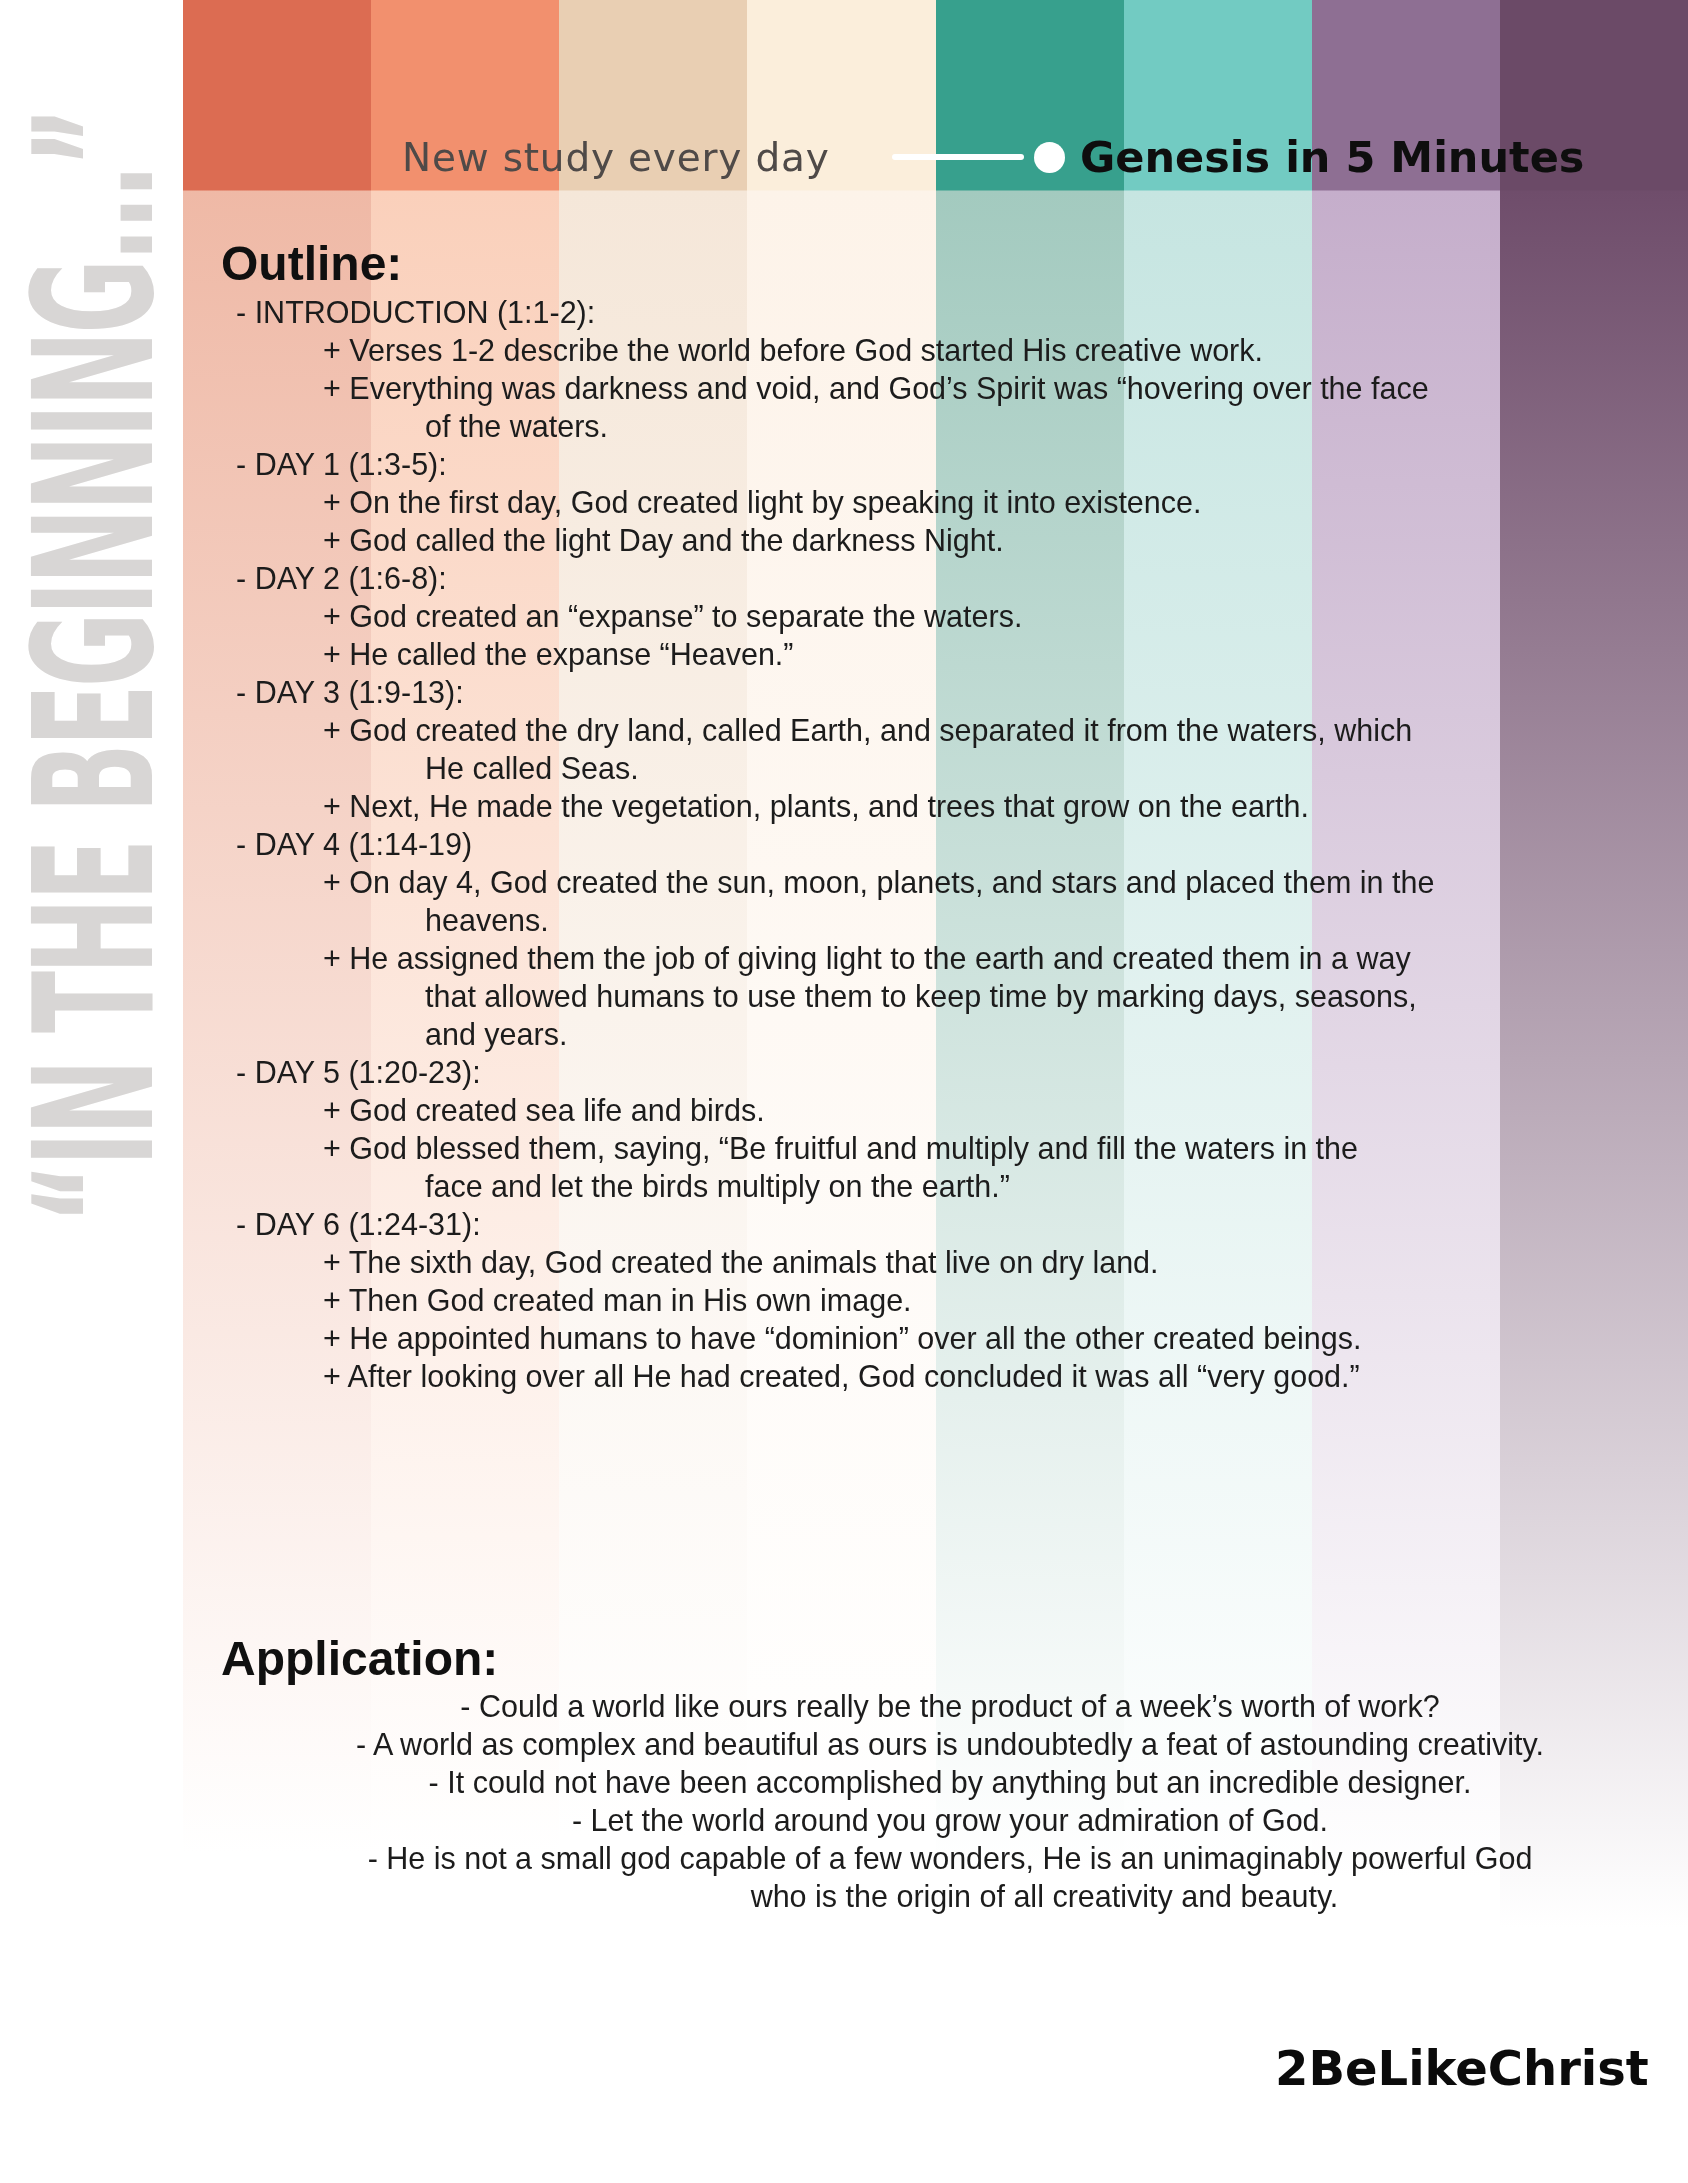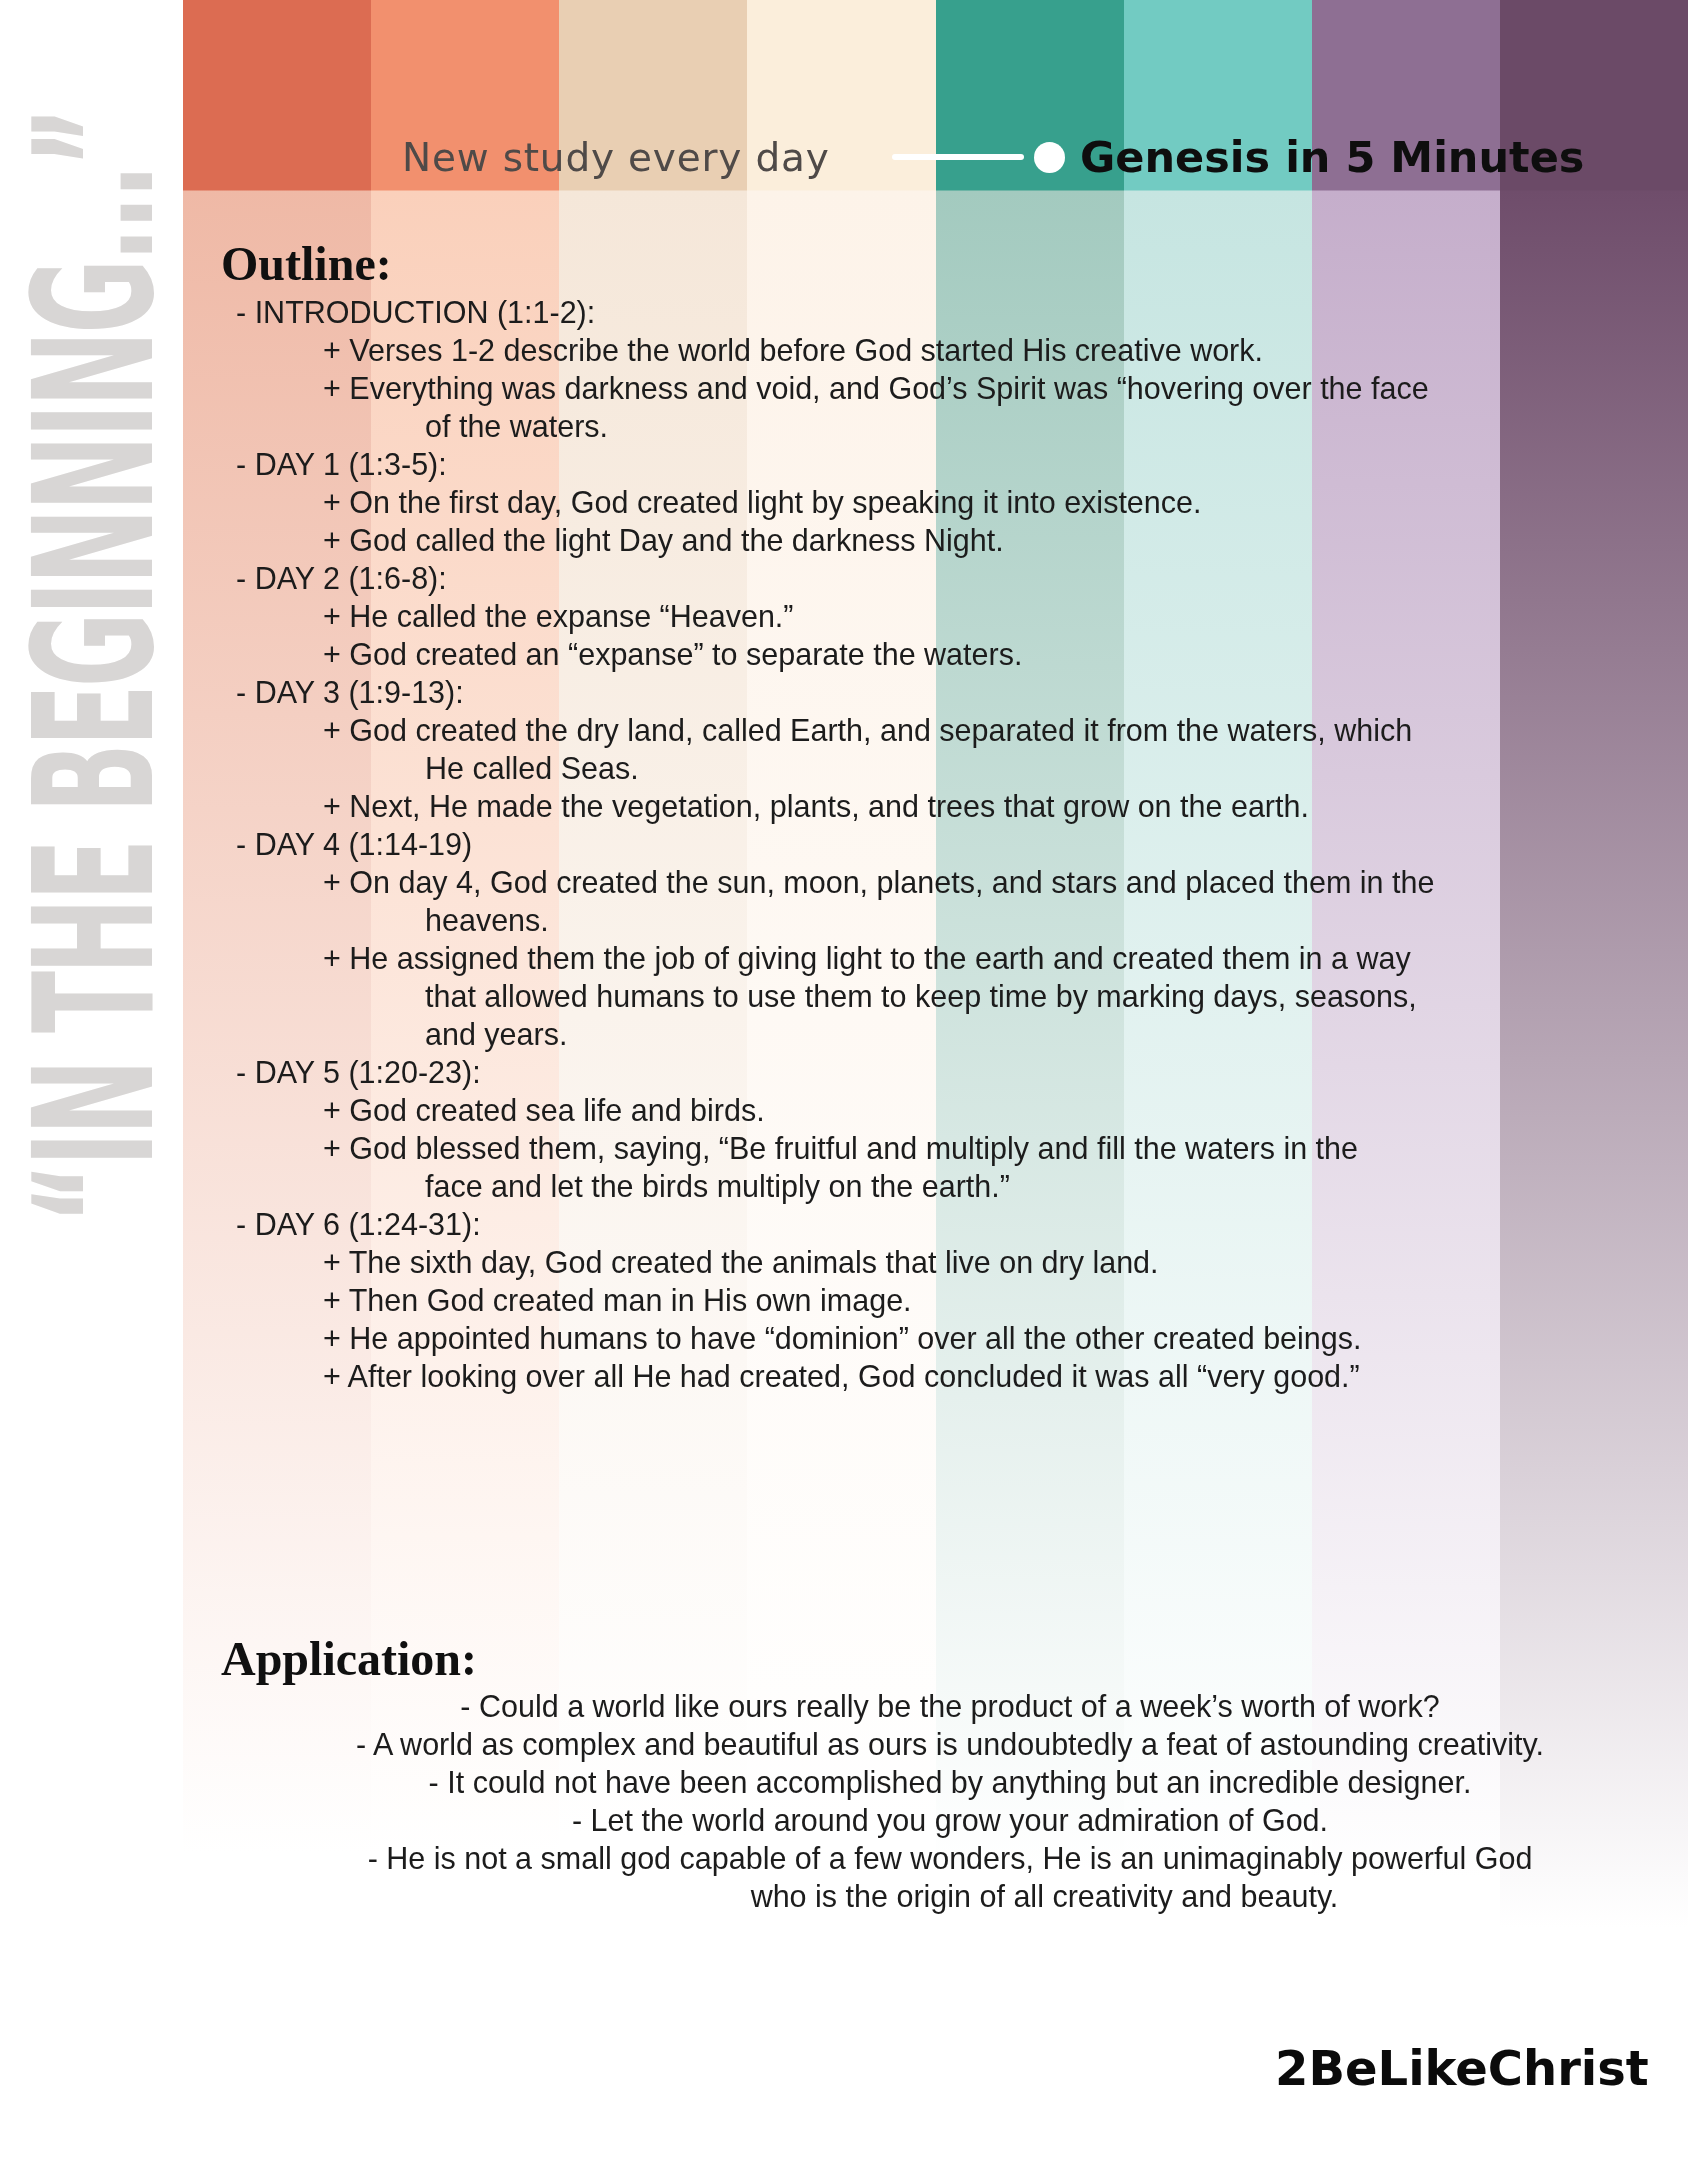--- a/index.html
+++ b/index.html
@@ -15,21 +15,21 @@
   
   .tagline{position:absolute;left:402px;top:132px;font-family:"DejaVu Sans",sans-serif;
            font-size:39px;line-height:51px;color:#4f4a48;letter-spacing:0.8px;white-space:nowrap;}
   .divider-line{position:absolute;left:892px;top:154px;width:132px;height:5.8px;
                 background:#ffffff;border-radius:3.3px;}
   .divider-dot{position:absolute;left:1034px;top:142px;width:31px;height:31px;
                background:#ffffff;border-radius:50%;}
   .title{position:absolute;left:1080px;top:130px;font-family:"DejaVu Sans",sans-serif;
          font-weight:bold;font-size:43px;line-height:54px;color:#0e0e0e;white-space:nowrap;}
   
-  .heading{position:absolute;font-family:Liberation Serif, serif;font-weight:bold;
+  .heading{position:absolute;font-family:Liberation Sans, sans-serif;font-weight:bold;
            font-size:48px;line-height:53px;color:#101010;white-space:nowrap;}
   .h-outline{left:221px;top:237px;}
   .h-application{left:221px;top:1632px;}
   
   .list{position:absolute;width:1434px;}
   .outline-list{left:224px;top:293px;}
   .application-list{left:227px;top:1687px;text-align:center;}
   .line{font-size:30.5px;line-height:38px;height:38px;color:#1c1c1c;white-space:nowrap;
         letter-spacing:0;}
   .ind0{margin-left:12px;}
@@ -66,22 +66,22 @@
   <div class="list outline-list">
 
   <div class="line ind0">- INTRODUCTION (1:1-2):</div>
       <div class="line ind1">+ Verses 1-2 describe the world before God started His creative work.</div>
       <div class="line ind1">+ Everything was darkness and void, and God’s Spirit was “hovering over the face</div>
       <div class="line ind2">of the waters.</div>
       <div class="line ind0">- DAY 1 (1:3-5):</div>
       <div class="line ind1">+ On the first day, God created light by speaking it into existence.</div>
       <div class="line ind1">+ God called the light Day and the darkness Night.</div>
       <div class="line ind0">- DAY 2 (1:6-8):</div>
+      <div class="line ind1">+ God created an “expanse” to separate the waters.</div>
       <div class="line ind1">+ He called the expanse “Heaven.”</div>
-      <div class="line ind1">+ God created an “expanse” to separate the waters.</div>
       <div class="line ind0">- DAY 3 (1:9-13):</div>
       <div class="line ind1">+ God created the dry land, called Earth, and separated it from the waters, which</div>
       <div class="line ind2">He called Seas.</div>
       <div class="line ind1">+ Next, He made the vegetation, plants, and trees that grow on the earth.</div>
       <div class="line ind0">- DAY 4 (1:14-19)</div>
       <div class="line ind1">+ On day 4, God created the sun, moon, planets, and stars and placed them in the</div>
       <div class="line ind2">heavens.</div>
       <div class="line ind1">+ He assigned them the job of giving light to the earth and created them in a way</div>
       <div class="line ind2">that allowed humans to use them to keep time by marking days, seasons,</div>
       <div class="line ind2">and years.</div>

